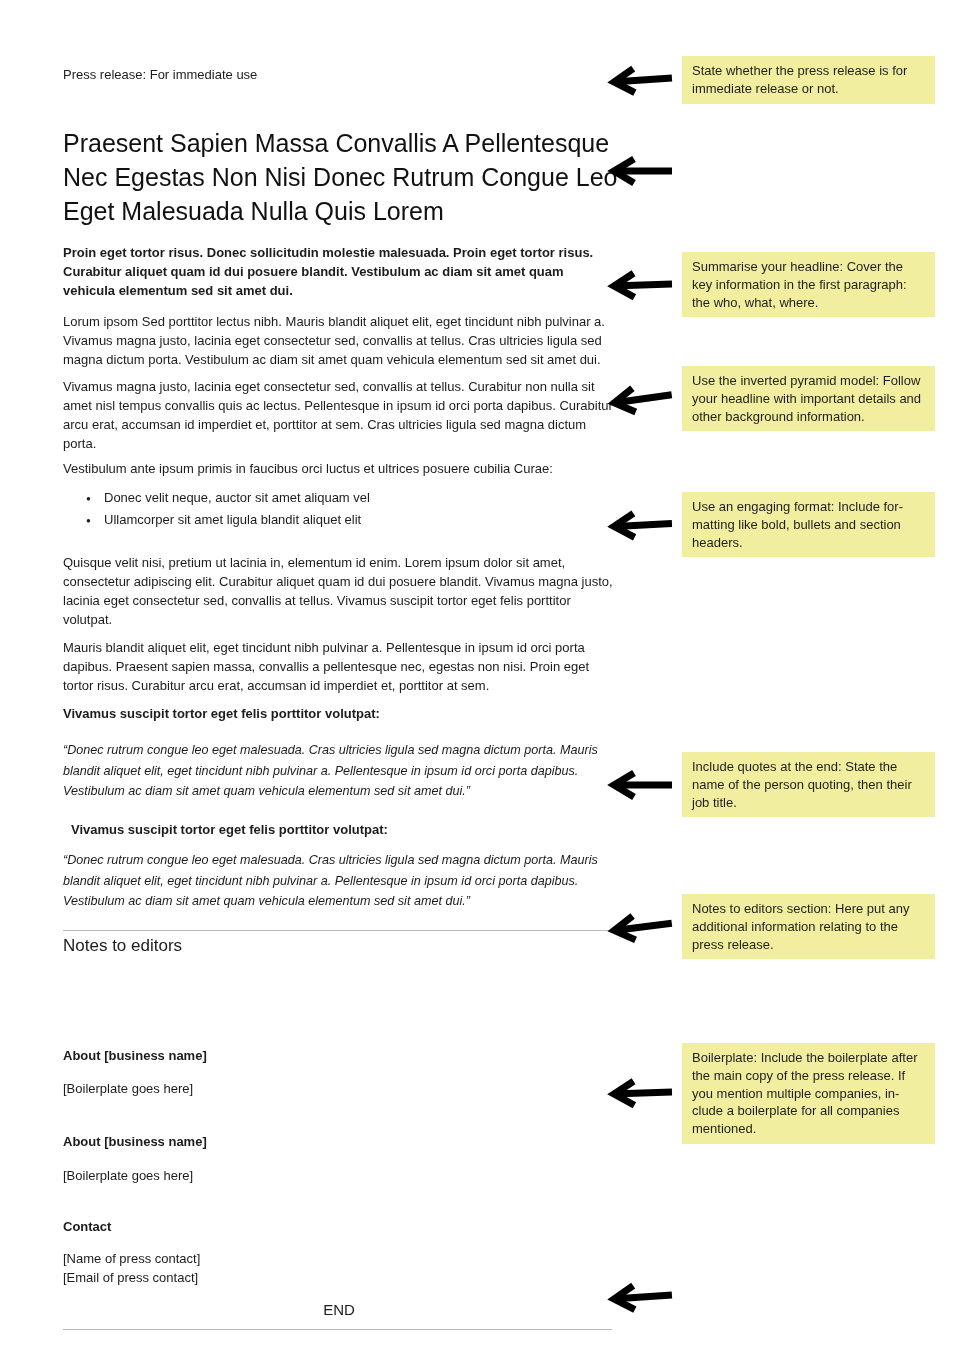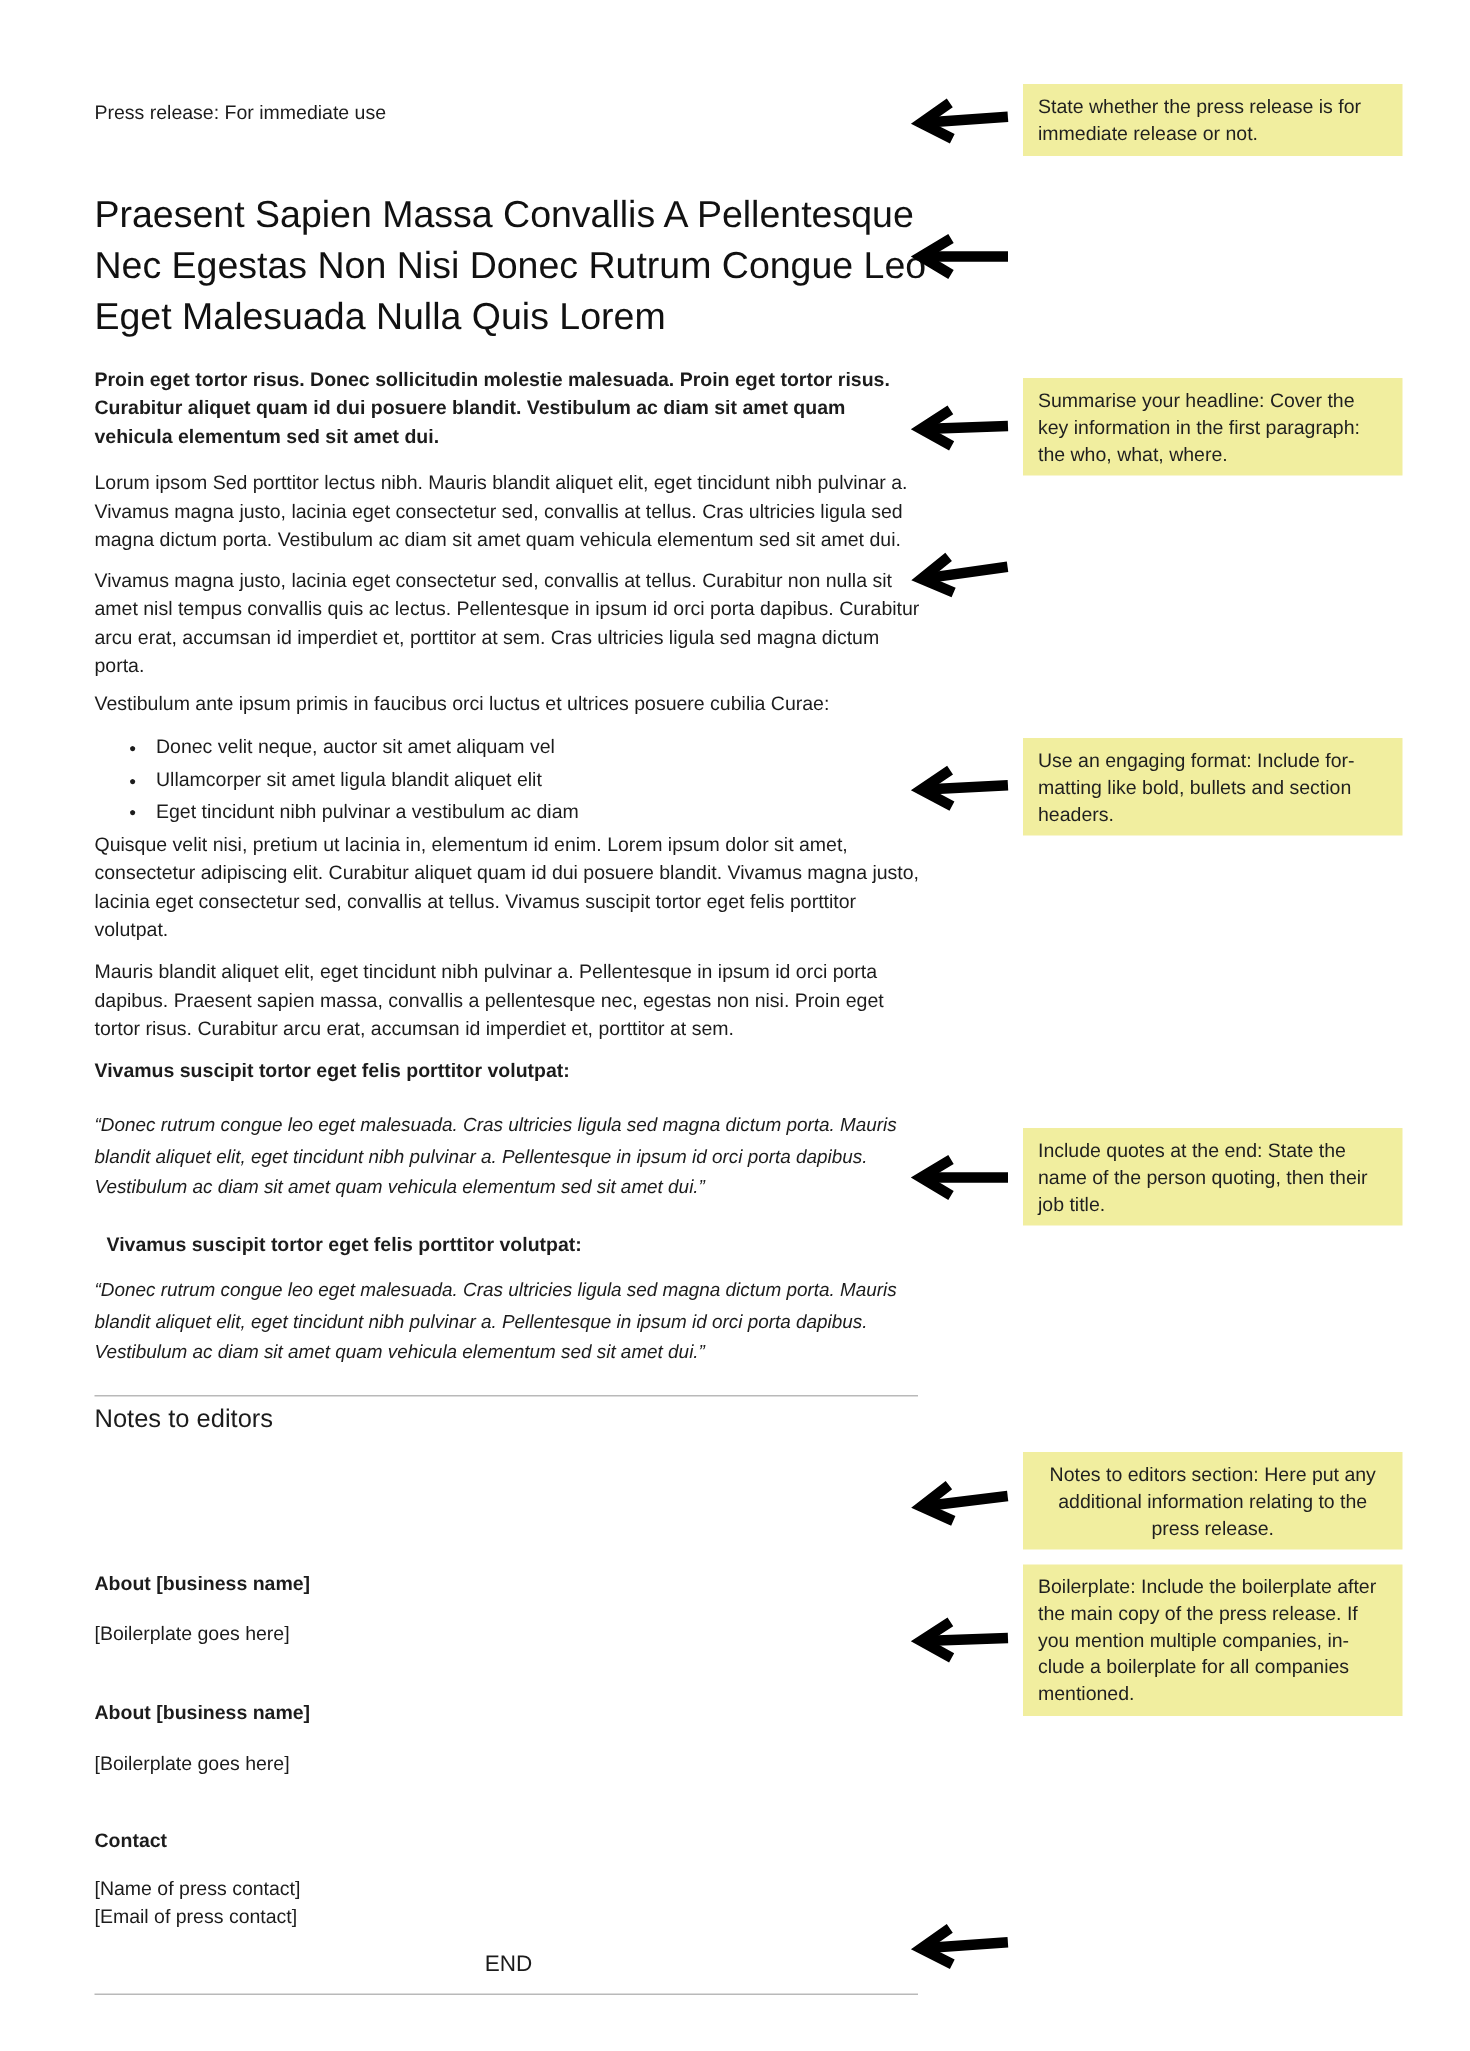--- a/index.html
+++ b/index.html
@@ -40,21 +40,21 @@
   .ann{position:absolute;left:606px;width:352px;display:flex;align-items:center;}
   .ann .arrow{flex:0 0 72px;height:32px;margin-right:4px;}
   .ann .note{flex:0 0 auto;width:233px;background:#f1ee9f;color:#1f1f1f;
              padding:6px 10px;font-size:13px;line-height:17.8px;white-space:pre-line;}
   .a1{top:56px;}
   .a2{top:155px;}
   .a3{top:252px;}
   .a4{top:366px;}
   .a5{top:492px;}
   .a6{top:752px;}
-  .a7{top:968px;text-align:center;}
+  .a7{top:894px;}
   .a8{top:1043px;}
   .a9{top:1281px;}
   .a9 .note{padding:5px 10px;}
   .a1 .arrow{transform:rotate(-4deg);}
   .a3 .arrow{transform:rotate(-2deg);}
   .a4 .arrow{transform:rotate(-8deg);}
   .a5 .arrow{transform:rotate(-3deg);}
   .a7 .arrow{transform:rotate(-7deg);}
   .a8 .arrow{transform:rotate(-2deg);}
   .a9 .arrow{transform:rotate(-4deg);}
@@ -72,21 +72,20 @@
 
   <p class="doc-block p-lorum" style="margin:0;"><span class="misspelled">Lorum ipsom</span><span> Sed porttitor lectus nibh. Mauris blandit aliquet elit, eget tincidunt nibh pulvinar a. Vivamus magna justo, lacinia eget consectetur sed, convallis at tellus. Cras ultricies ligula sed magna dictum porta. Vestibulum ac diam sit amet quam vehicula elementum sed sit amet dui.</span></p>
 
   <p class="doc-block p-vivamus" style="margin:0;">Vivamus magna justo, lacinia eget consectetur sed, convallis at tellus. Curabitur non nulla sit amet nisl tempus convallis quis ac lectus. Pellentesque in ipsum id orci porta dapibus. Curabitur arcu erat, accumsan id imperdiet et, porttitor at sem. Cras ultricies ligula sed magna dictum porta.</p>
 
   <p class="doc-block p-vestibulum" style="margin:0;">Vestibulum ante ipsum primis in faucibus orci luctus et ultrices posuere cubilia Curae:</p>
 
   <ul class="doc-block bullet-list">
     <li>Donec velit neque, auctor sit amet aliquam vel</li>
     <li>Ullamcorper sit amet ligula blandit aliquet elit</li>
-    <li>Eget tincidunt nibh pulvinar a vestibulum ac diam</li>
   </ul>
 
   <p class="doc-block p-quisque" style="margin:0;">Quisque velit nisi, pretium ut lacinia in, elementum id enim. Lorem ipsum dolor sit amet, consectetur adipiscing elit. Curabitur aliquet quam id dui posuere blandit. Vivamus magna justo, lacinia eget consectetur sed, convallis at tellus. Vivamus suscipit tortor eget felis porttitor volutpat.</p>
 
   <p class="doc-block p-mauris" style="margin:0;">Mauris blandit aliquet elit, eget tincidunt nibh pulvinar a. Pellentesque in ipsum id orci porta dapibus. Praesent sapien massa, convallis a pellentesque nec, egestas non nisi. Proin eget tortor risus. Curabitur arcu erat, accumsan id imperdiet et, porttitor at sem.</p>
 
   <p class="doc-block quote-h1" style="margin:0;">Vivamus suscipit tortor eget felis porttitor volutpat:</p>
   <p class="doc-block quote-1" style="margin:0;">“Donec rutrum congue leo eget malesuada. Cras ultricies ligula sed magna dictum porta. Mauris blandit aliquet elit, eget tincidunt nibh pulvinar a. Pellentesque in ipsum id orci porta dapibus. Vestibulum ac diam sit amet quam vehicula elementum sed sit amet dui.”</p>
 
   <p class="doc-block quote-h2" style="margin:0;">Vivamus suscipit tortor eget felis porttitor volutpat:</p>
@@ -134,20 +133,23 @@
     <div class="note">Summarise your headline: Cover the
 key information in the first paragraph:
 the who, what, where.</div>
   </div>
 
   <div class="ann a4">
     <svg class="arrow" viewBox="0 0 72 32">
         <path d="M14 16 H66" stroke="#000" stroke-width="7" fill="none"></path>
         <path d="M28 4 L8 16 L28 28" stroke="#000" stroke-width="7" fill="none"></path>
       </svg>
+    <div class="note">Use the inverted pyramid model: Follow
+your headline with important details and
+other background information.</div>
   </div>
 
   <div class="ann a5">
     <svg class="arrow" viewBox="0 0 72 32">
         <path d="M14 16 H66" stroke="#000" stroke-width="7" fill="none"></path>
         <path d="M28 4 L8 16 L28 28" stroke="#000" stroke-width="7" fill="none"></path>
       </svg>
     <div class="note">Use an engaging format: Include for-
 matting like bold, bullets and section
 headers.</div>

